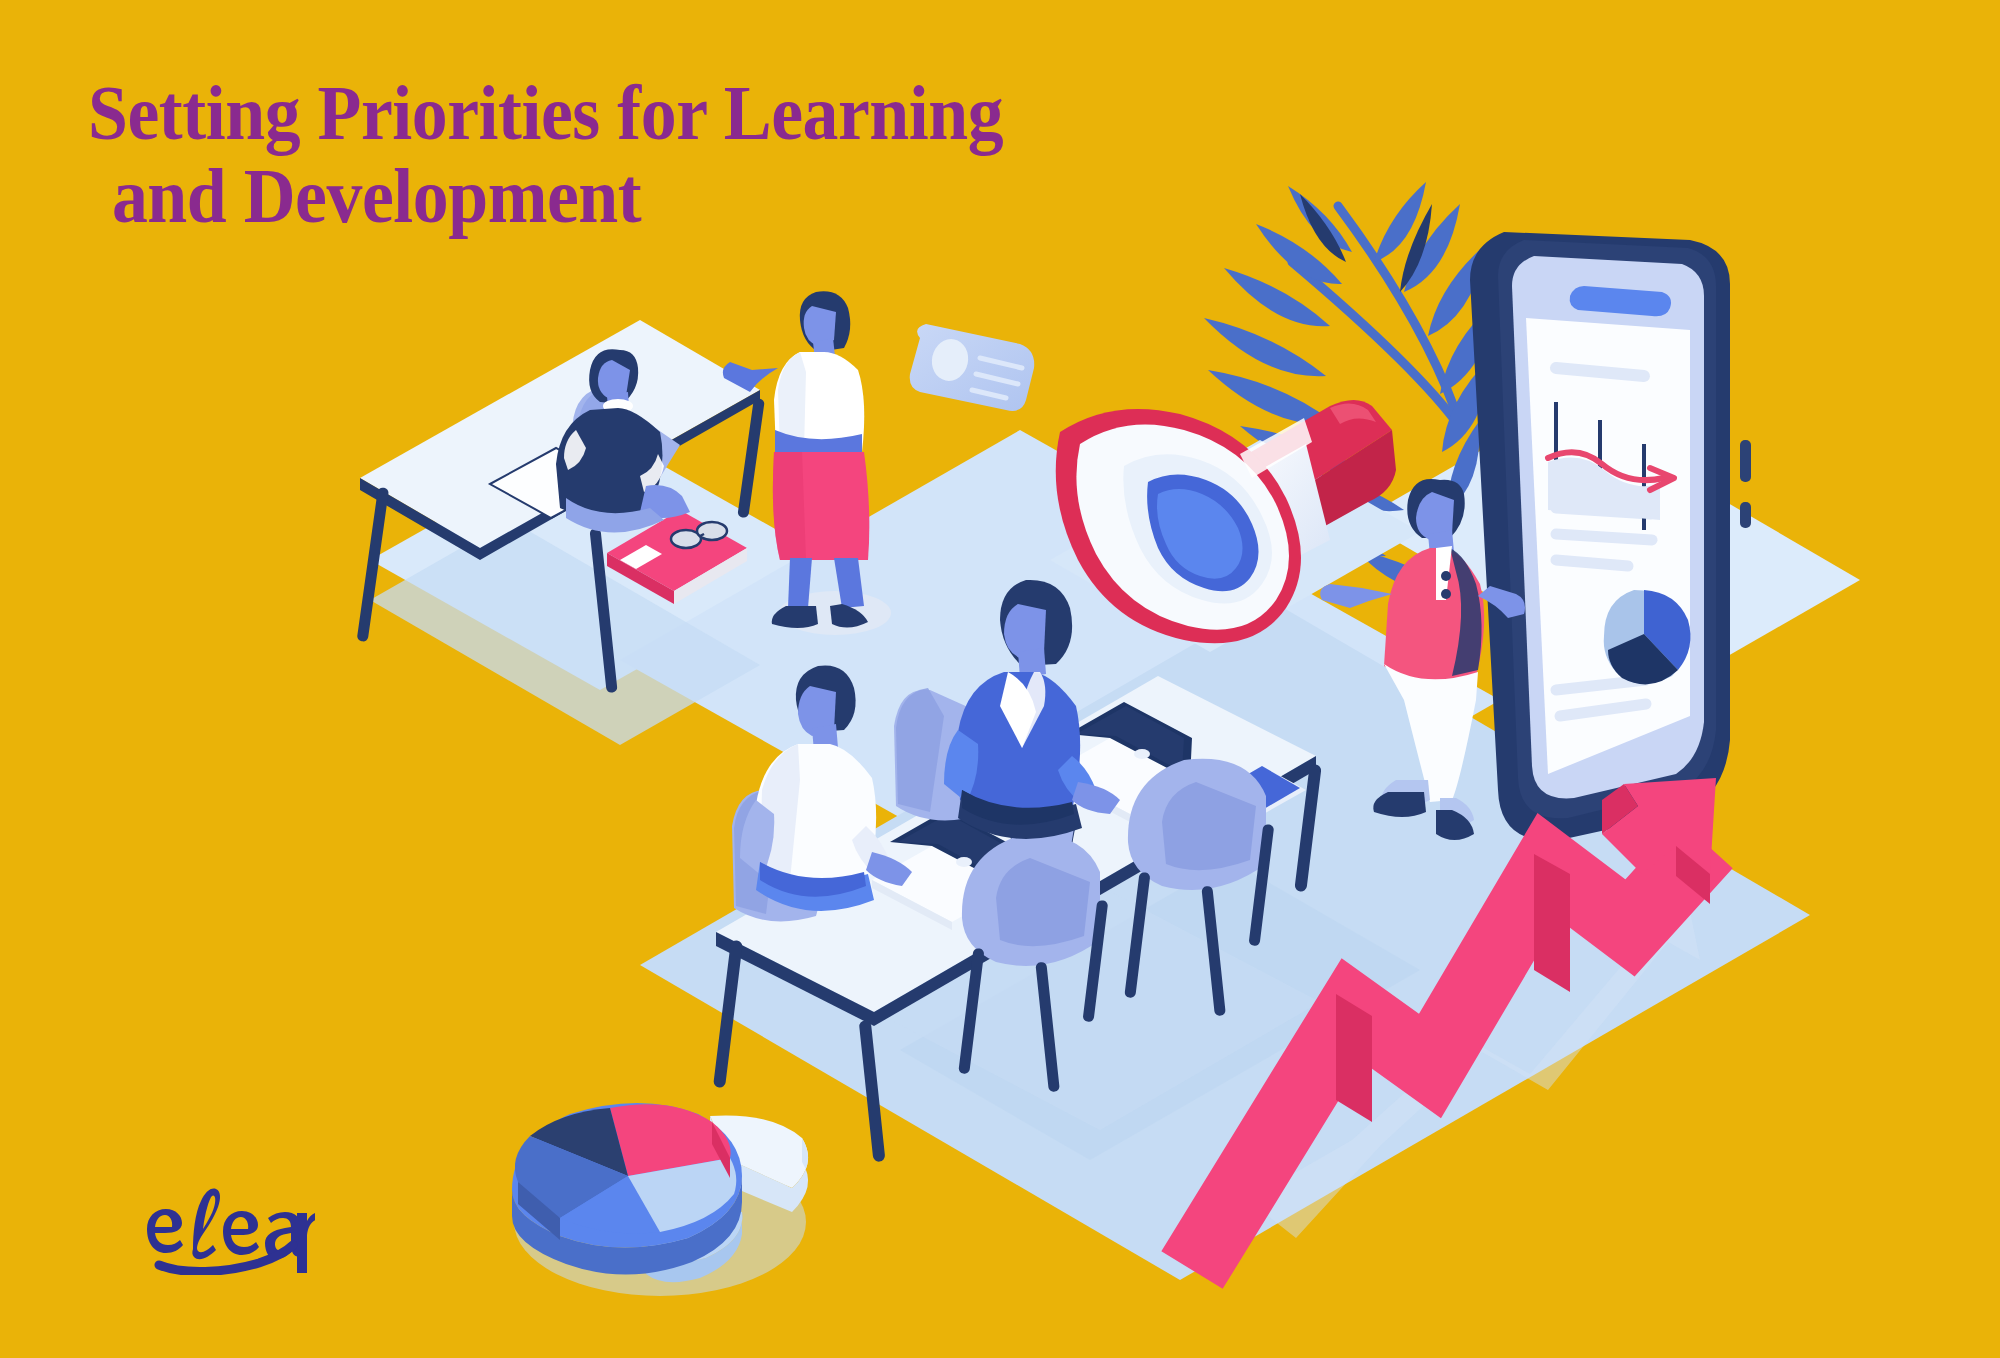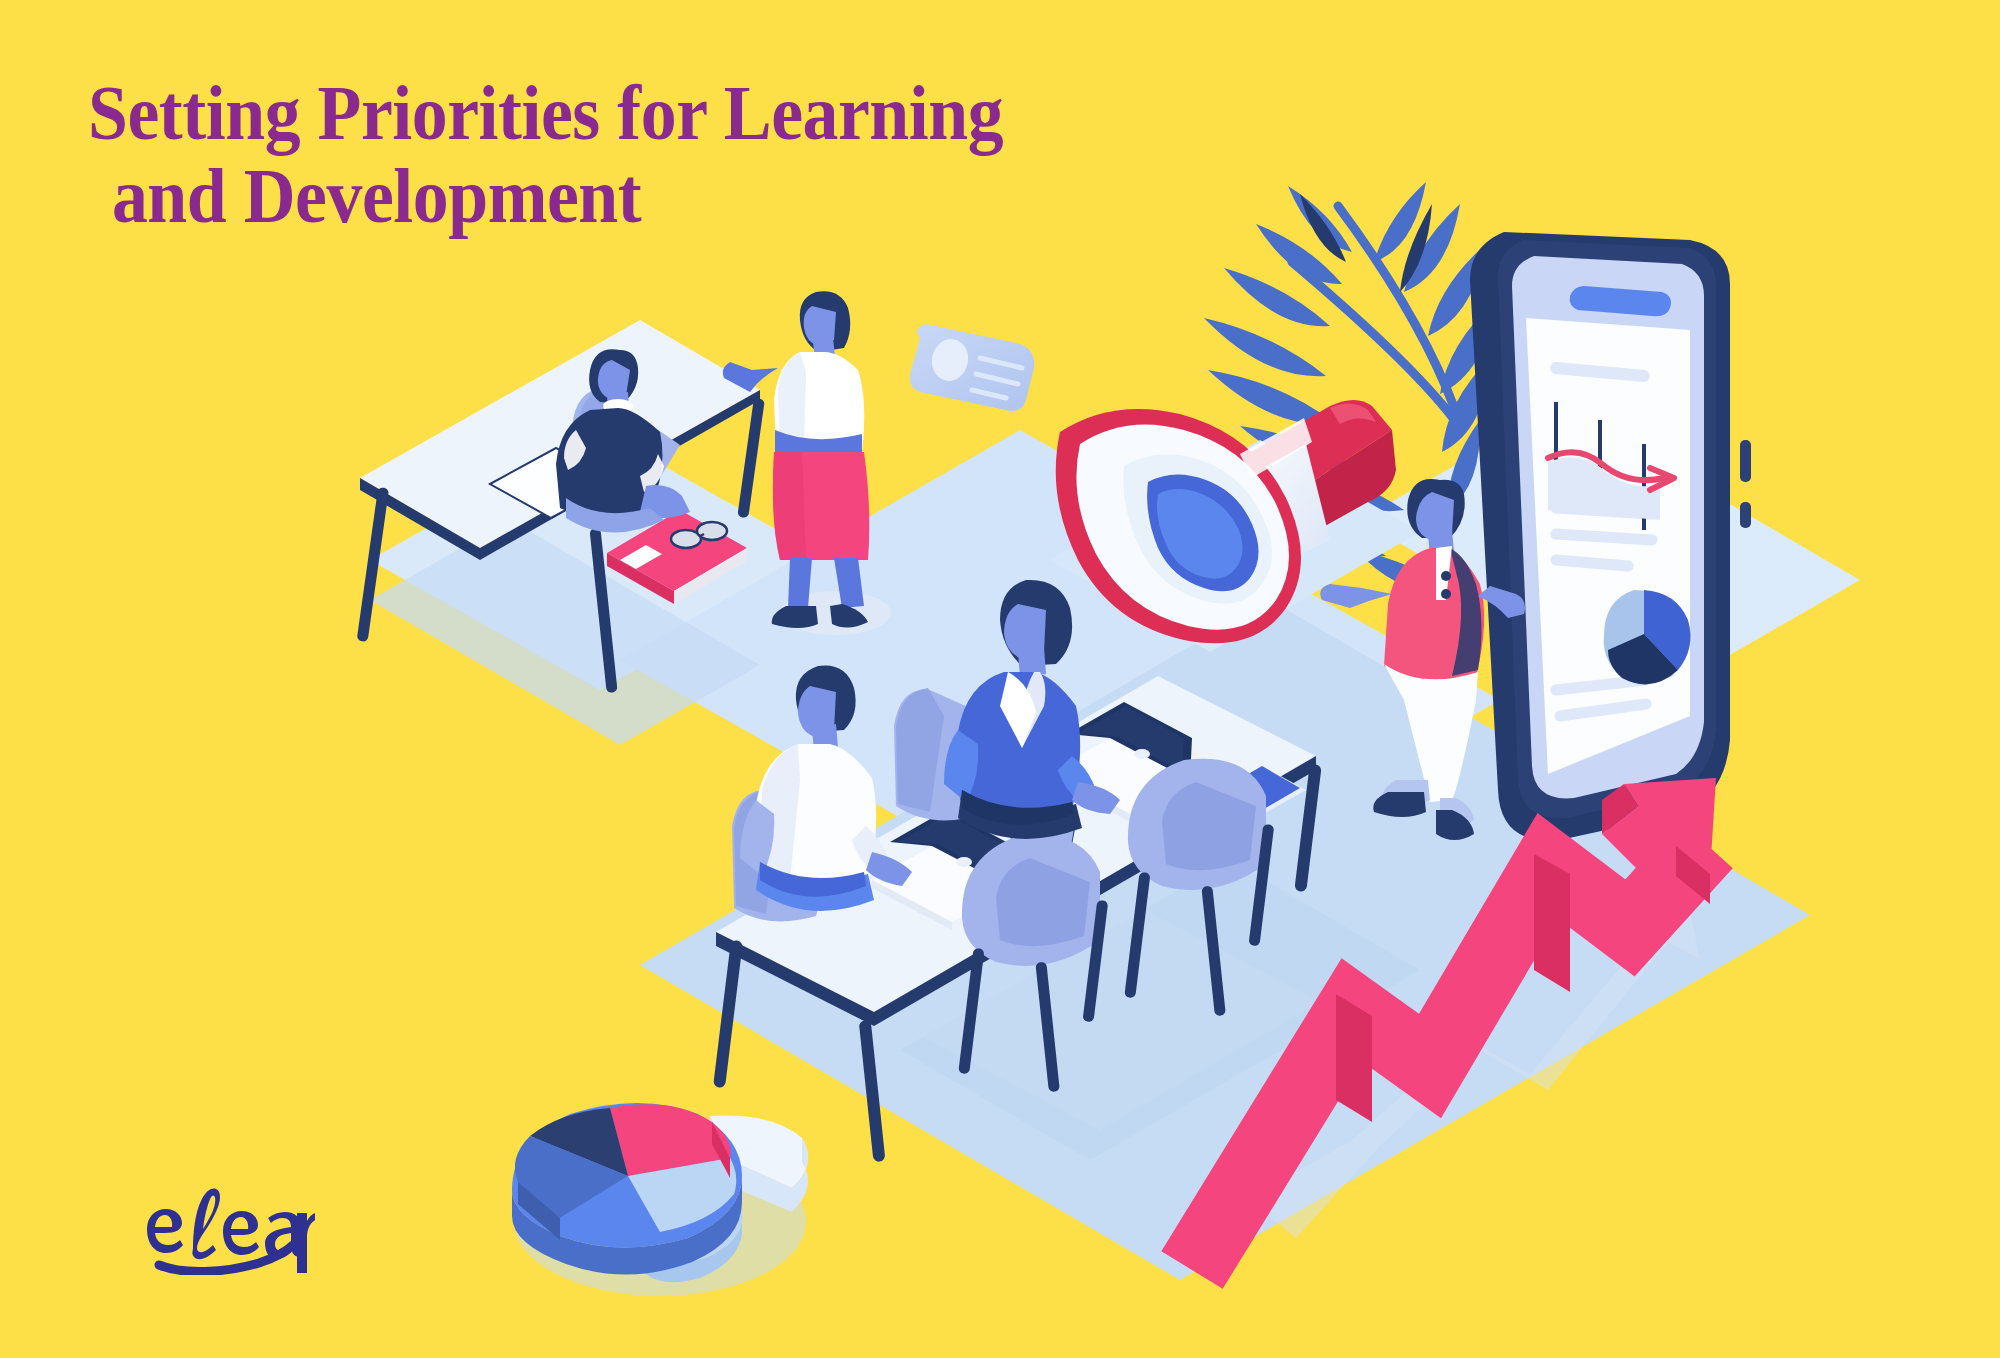--- a/index.html
+++ b/index.html
@@ -2,21 +2,21 @@
 <html><head>
 <meta charset="utf-8">
 <title>Setting Priorities for Learning and Development</title>
 <style>
   html,body{margin:0;padding:0;background:#ffffff;}
   body{
     width:2000px;height:1358px;
     font-family:"Liberation Serif", "DejaVu Serif", serif;
     overflow:hidden;position:relative;
   }
-  #stage{position:absolute;inset:0;background:#fde047;}
+  #stage{position:absolute;inset:0;background:#eab308;}
 
   
   #title-block{
     position:absolute;left:88px;top:72px;width:1180px;
     z-index:60;pointer-events:none;
   }
   #title-block .line{
     font-family:"Liberation Serif","DejaVu Serif",serif;
     font-weight:700;
     font-size:78px;

